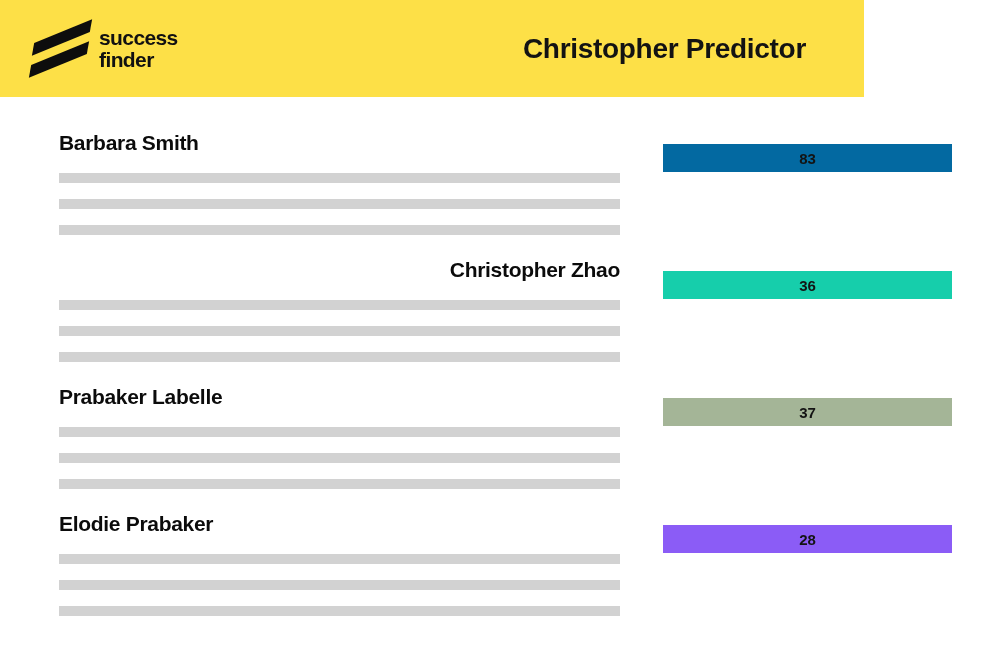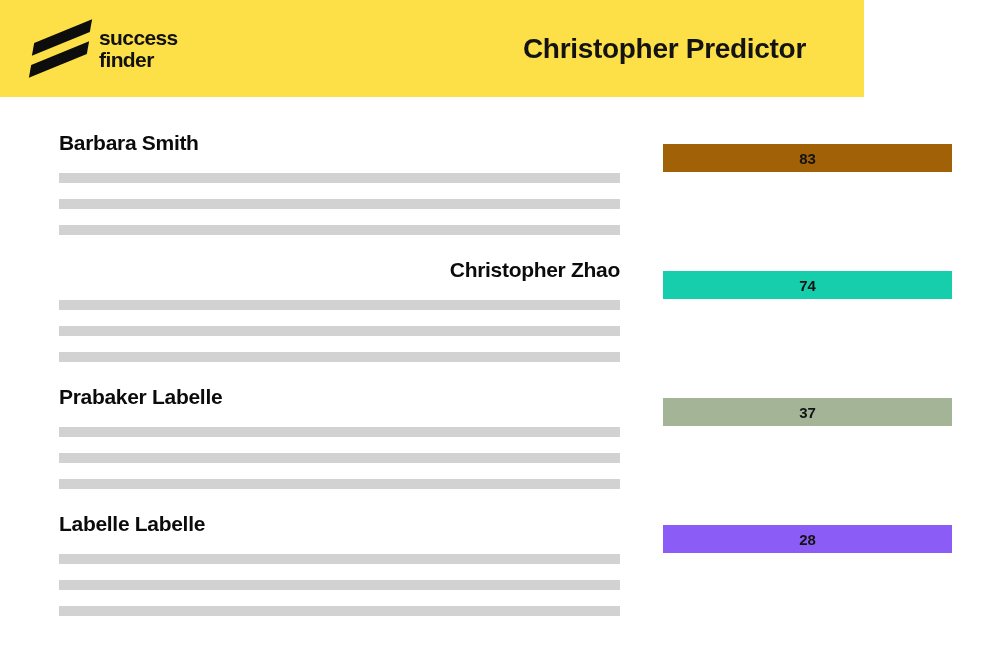--- a/index.html
+++ b/index.html
@@ -168,38 +168,38 @@
     <div class="row" style="top:0px;">
       <div class="row-left">
         <div class="person-name">Barbara Smith</div>
         <div class="skeleton-stack">
           <div class="skeleton-bar"></div>
           <div class="skeleton-bar"></div>
           <div class="skeleton-bar"></div>
         </div>
       </div>
       <div class="row-right">
-        <div class="score-bar" style="background:#a16207;">
+        <div class="score-bar" style="background:#0369a1;">
           <span class="score-value">83</span>
         </div>
       </div>
     </div>
 
     <div class="row" style="top:127px;text-align:right;">
       <div class="row-left">
         <div class="person-name">Christopher Zhao</div>
         <div class="skeleton-stack">
           <div class="skeleton-bar"></div>
           <div class="skeleton-bar"></div>
           <div class="skeleton-bar"></div>
         </div>
       </div>
       <div class="row-right">
         <div class="score-bar" style="background:#16ceab;">
-          <span class="score-value">74</span>
+          <span class="score-value">36</span>
         </div>
       </div>
     </div>
 
     <div class="row" style="top:254px;">
       <div class="row-left">
         <div class="person-name">Prabaker Labelle</div>
         <div class="skeleton-stack">
           <div class="skeleton-bar"></div>
           <div class="skeleton-bar"></div>
@@ -208,21 +208,21 @@
       </div>
       <div class="row-right">
         <div class="score-bar" style="background:#a4b597;">
           <span class="score-value">37</span>
         </div>
       </div>
     </div>
 
     <div class="row" style="top:381px;">
       <div class="row-left">
-        <div class="person-name">Labelle Labelle</div>
+        <div class="person-name">Elodie Prabaker</div>
         <div class="skeleton-stack">
           <div class="skeleton-bar"></div>
           <div class="skeleton-bar"></div>
           <div class="skeleton-bar"></div>
         </div>
       </div>
       <div class="row-right">
         <div class="score-bar" style="background:#8b5cf6;">
           <span class="score-value">28</span>
         </div>

